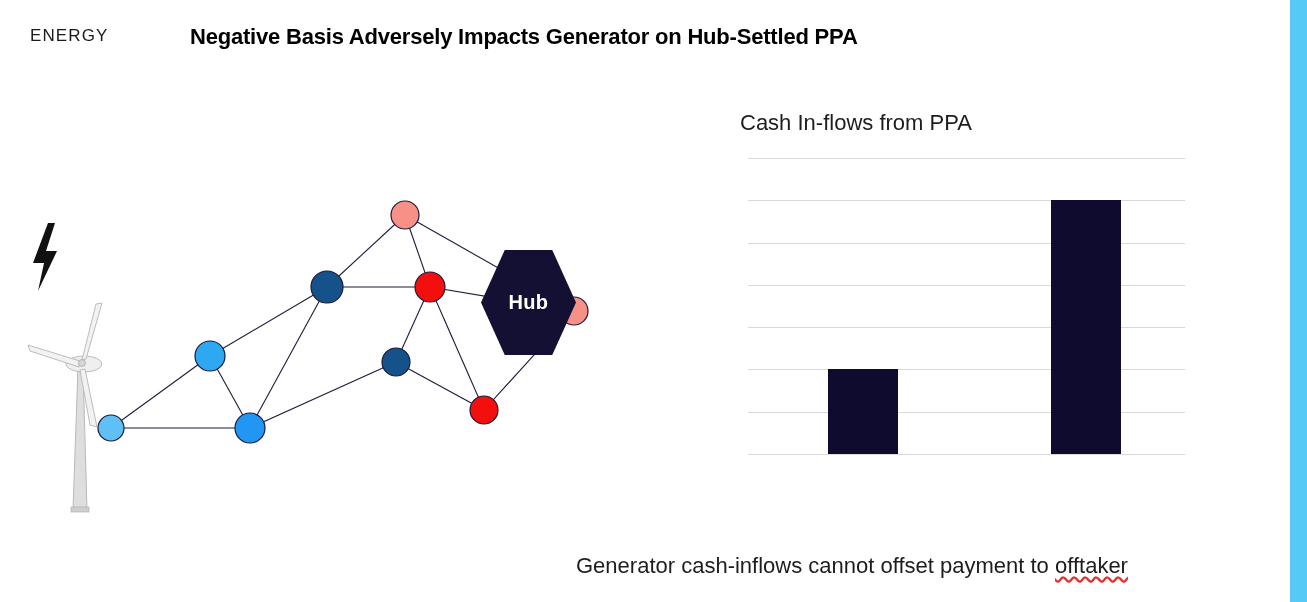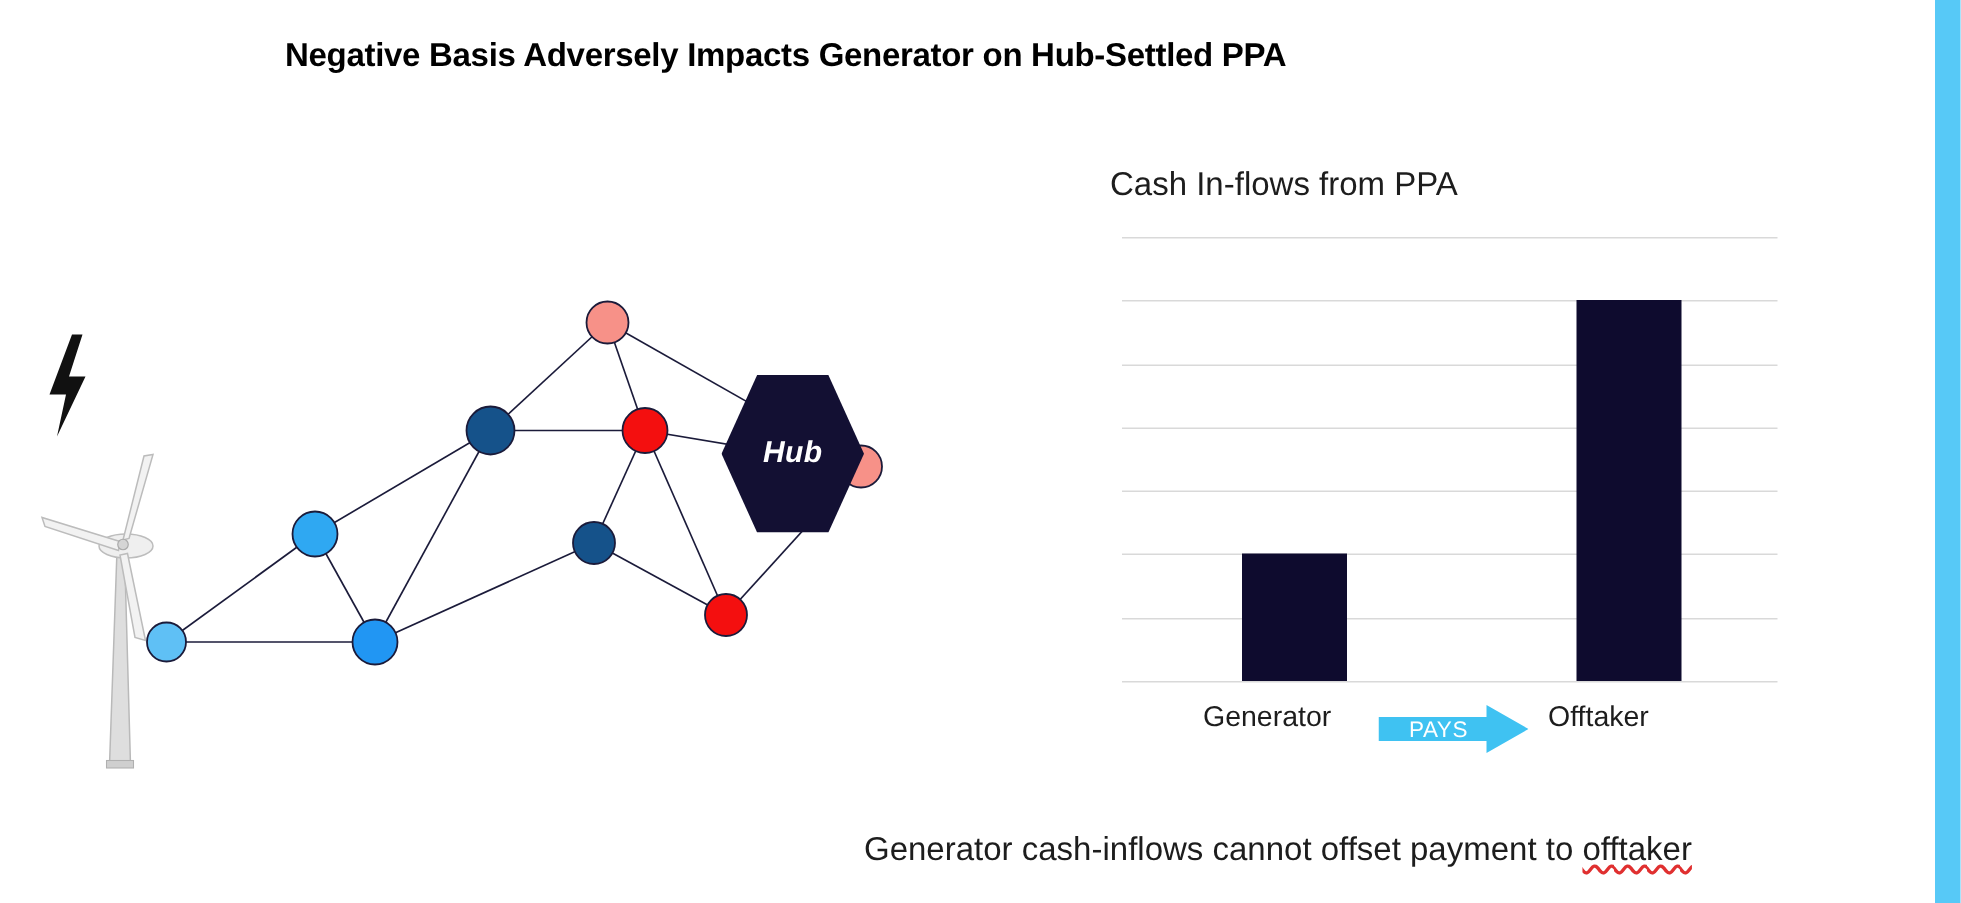--- a/index.html
+++ b/index.html
@@ -27,21 +27,21 @@
 
   
   #page-title{
     position:absolute;left:190px;top:24px;width:1090px;
     font-size:22px;font-weight:bold;color:#000000;
     letter-spacing:-0.2px;white-space:nowrap;
   }
 
   
   #network-panel{
-    position:absolute;left:0;top:95px;width:640px;height:440px;font-style:italic;
+    position:absolute;left:0;top:95px;width:640px;height:440px;
   }
   #network-svg{position:absolute;left:0;top:0;}
 
   #hub-badge{
     position:absolute;left:481px;top:155px;width:95px;height:105px;
   }
   #hub-label{
     position:absolute;left:481px;top:155px;width:95px;height:105px;
     display:flex;align-items:center;justify-content:center;
     color:#ffffff;font-size:20px;font-weight:bold;letter-spacing:0.3px;
@@ -92,20 +92,21 @@
     text-decoration-skip-ink:none;
     text-underline-offset:3px;
   }
 </style>
 </head>
 <body>
 
 <div id="accent-strip"></div>
 
 <div id="logo">
+  <span class="l1">ENERGY</span>
 </div>
 
 <div id="page-title">Negative Basis Adversely Impacts Generator on Hub-Settled PPA</div>
 
 <div id="network-panel">
 
   <svg id="network-svg" width="640" height="440" viewBox="0 0 640 440">
 
     <g>
       <path d="M48 128 L33 168 L44 168 L38 196 L57 156 L46 156 L55 128 Z" fill="#111111"></path>
@@ -171,27 +172,17 @@
       <div class="gridline" style="top: 85px;"></div>
       <div class="gridline" style="top: 127px;"></div>
       <div class="gridline" style="top: 169px;"></div>
       <div class="gridline" style="top: 211px;"></div>
       <div class="gridline" style="top: 254px;"></div>
       <div class="gridline" style="top: 296px;"></div>
       <div class="bar" style="background: rgb(14, 11, 46); width: 70px; height: 85px; left: 80px; top: 211px;"></div>
       <div class="bar" style="background: rgb(14, 11, 46); width: 70px; height: 254px; left: 303px; top: 42px;"></div>
     </div>
 
-  <div id="axis-labels">
-    <span class="cat-label" id="cat-generator">Generator</span>
-
-    <svg id="pays-arrow" viewBox="0 0 100 32">
-      <polygon points="0,8 72,8 72,0 100,16 72,32 72,24 0,24" fill="#3fc2f2"></polygon>
-    </svg>
-    <div id="pays-text">PAYS</div>
-
-    <span class="cat-label" id="cat-offtaker">Offtaker</span>
-  </div>
 </div>
 
 <div id="caption">
   <span>Generator cash-inflows cannot offset payment to </span><span class="misspelled">offtaker</span>
 </div>
 
 </body></html>

